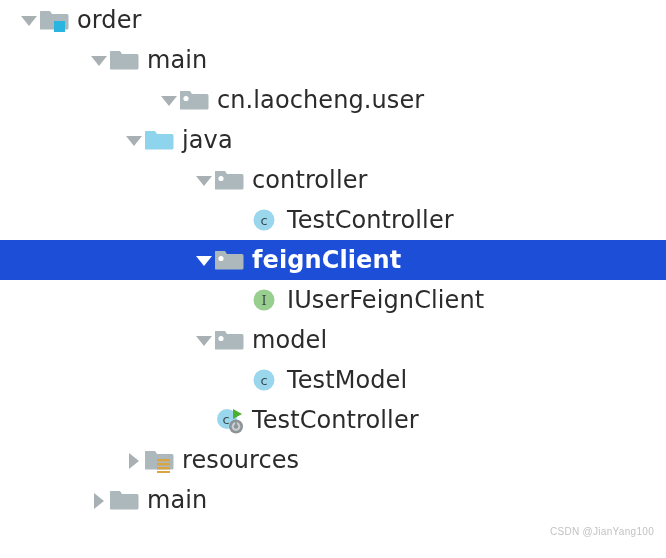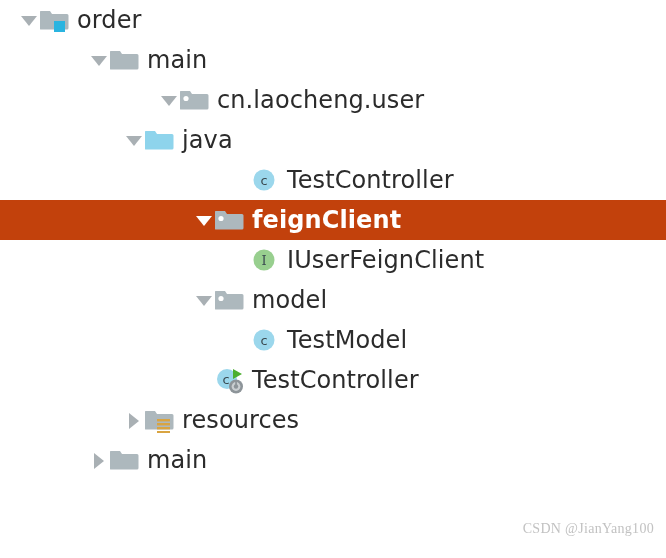--- a/index.html
+++ b/index.html
@@ -24,21 +24,21 @@
   .row {
     position: relative;
     display: flex;
     align-items: center;
     height: 40px;
     width: 666px;
     box-sizing: border-box;
     white-space: nowrap;
   }
   .row.selected {
-    background: #c2410c;
+    background: #1d4ed8;
   }
 
   
   .indent {
     flex: 0 0 auto;
     height: 1px;
   }
 
   
   .twisty {
@@ -90,22 +90,22 @@
     line-height: 1;
   }
   .label.bold { font-weight: normal; }
   .row.selected .label { color: #ffffff; font-weight: bold; }
 
   
   #watermark {
     position: absolute;
     right: 12px;
     bottom: 21px;
-    font-family: Liberation Serif, serif;
-    font-size: 14px;
+    font-family: Liberation Sans, sans-serif;
+    font-size: 10px;
     color: #c2c2c2;
     letter-spacing: 0.3px;
     white-space: nowrap;
   }
 </style>
 </head>
 <body>
 
 <div id="tree">
     <div class="row">
@@ -142,20 +142,31 @@
     </div>
     <div class="row">
       <div class="indent" style="width: 123px;"></div>
       <div class="twisty open"></div>
       <span class="icon">
         <svg width="30" height="28" viewBox="0 0 30 28" xmlns="http://www.w3.org/2000/svg">
           <path d="M1 5 h9 l2 3 h15 a1.5 1.5 0 0 1 1.5 1.5 V22 a1.5 1.5 0 0 1 -1.5 1.5 H1 a1.5 1.5 0 0 1 -1.5 -1.5 V6.5 A1.5 1.5 0 0 1 1 5 Z" fill="#8ed4ec"></path>
         </svg>
       </span>
       <span class="label">java</span>
+    </div>
+    <div class="row">
+      <div class="indent" style="width: 193px;"></div>
+      <div class="twisty open"></div>
+      <span class="icon">
+        <svg width="30" height="28" viewBox="0 0 30 28" xmlns="http://www.w3.org/2000/svg">
+          <path d="M1 5 h9 l2 3 h15 a1.5 1.5 0 0 1 1.5 1.5 V22 a1.5 1.5 0 0 1 -1.5 1.5 H1 a1.5 1.5 0 0 1 -1.5 -1.5 V6.5 A1.5 1.5 0 0 1 1 5 Z" fill="#adb8bd"></path>
+          <circle cx="6" cy="12.5" r="2.6" fill="#ffffff"></circle>
+        </svg>
+      </span>
+      <span class="label">controller</span>
     </div>
     <div class="row">
       <div class="indent" style="width: 228px;"></div>
       <div class="twisty none"></div>
       <span class="icon">
         <svg width="30" height="28" viewBox="0 0 30 28" xmlns="http://www.w3.org/2000/svg">
           <circle cx="14" cy="14" r="10.5" fill="#9bd7ec"></circle>
           <text x="14" y="19" text-anchor="middle" font-family="DejaVu Sans, sans-serif" font-size="13" fill="#3a4a50">c</text>
         </svg>
       </span>

